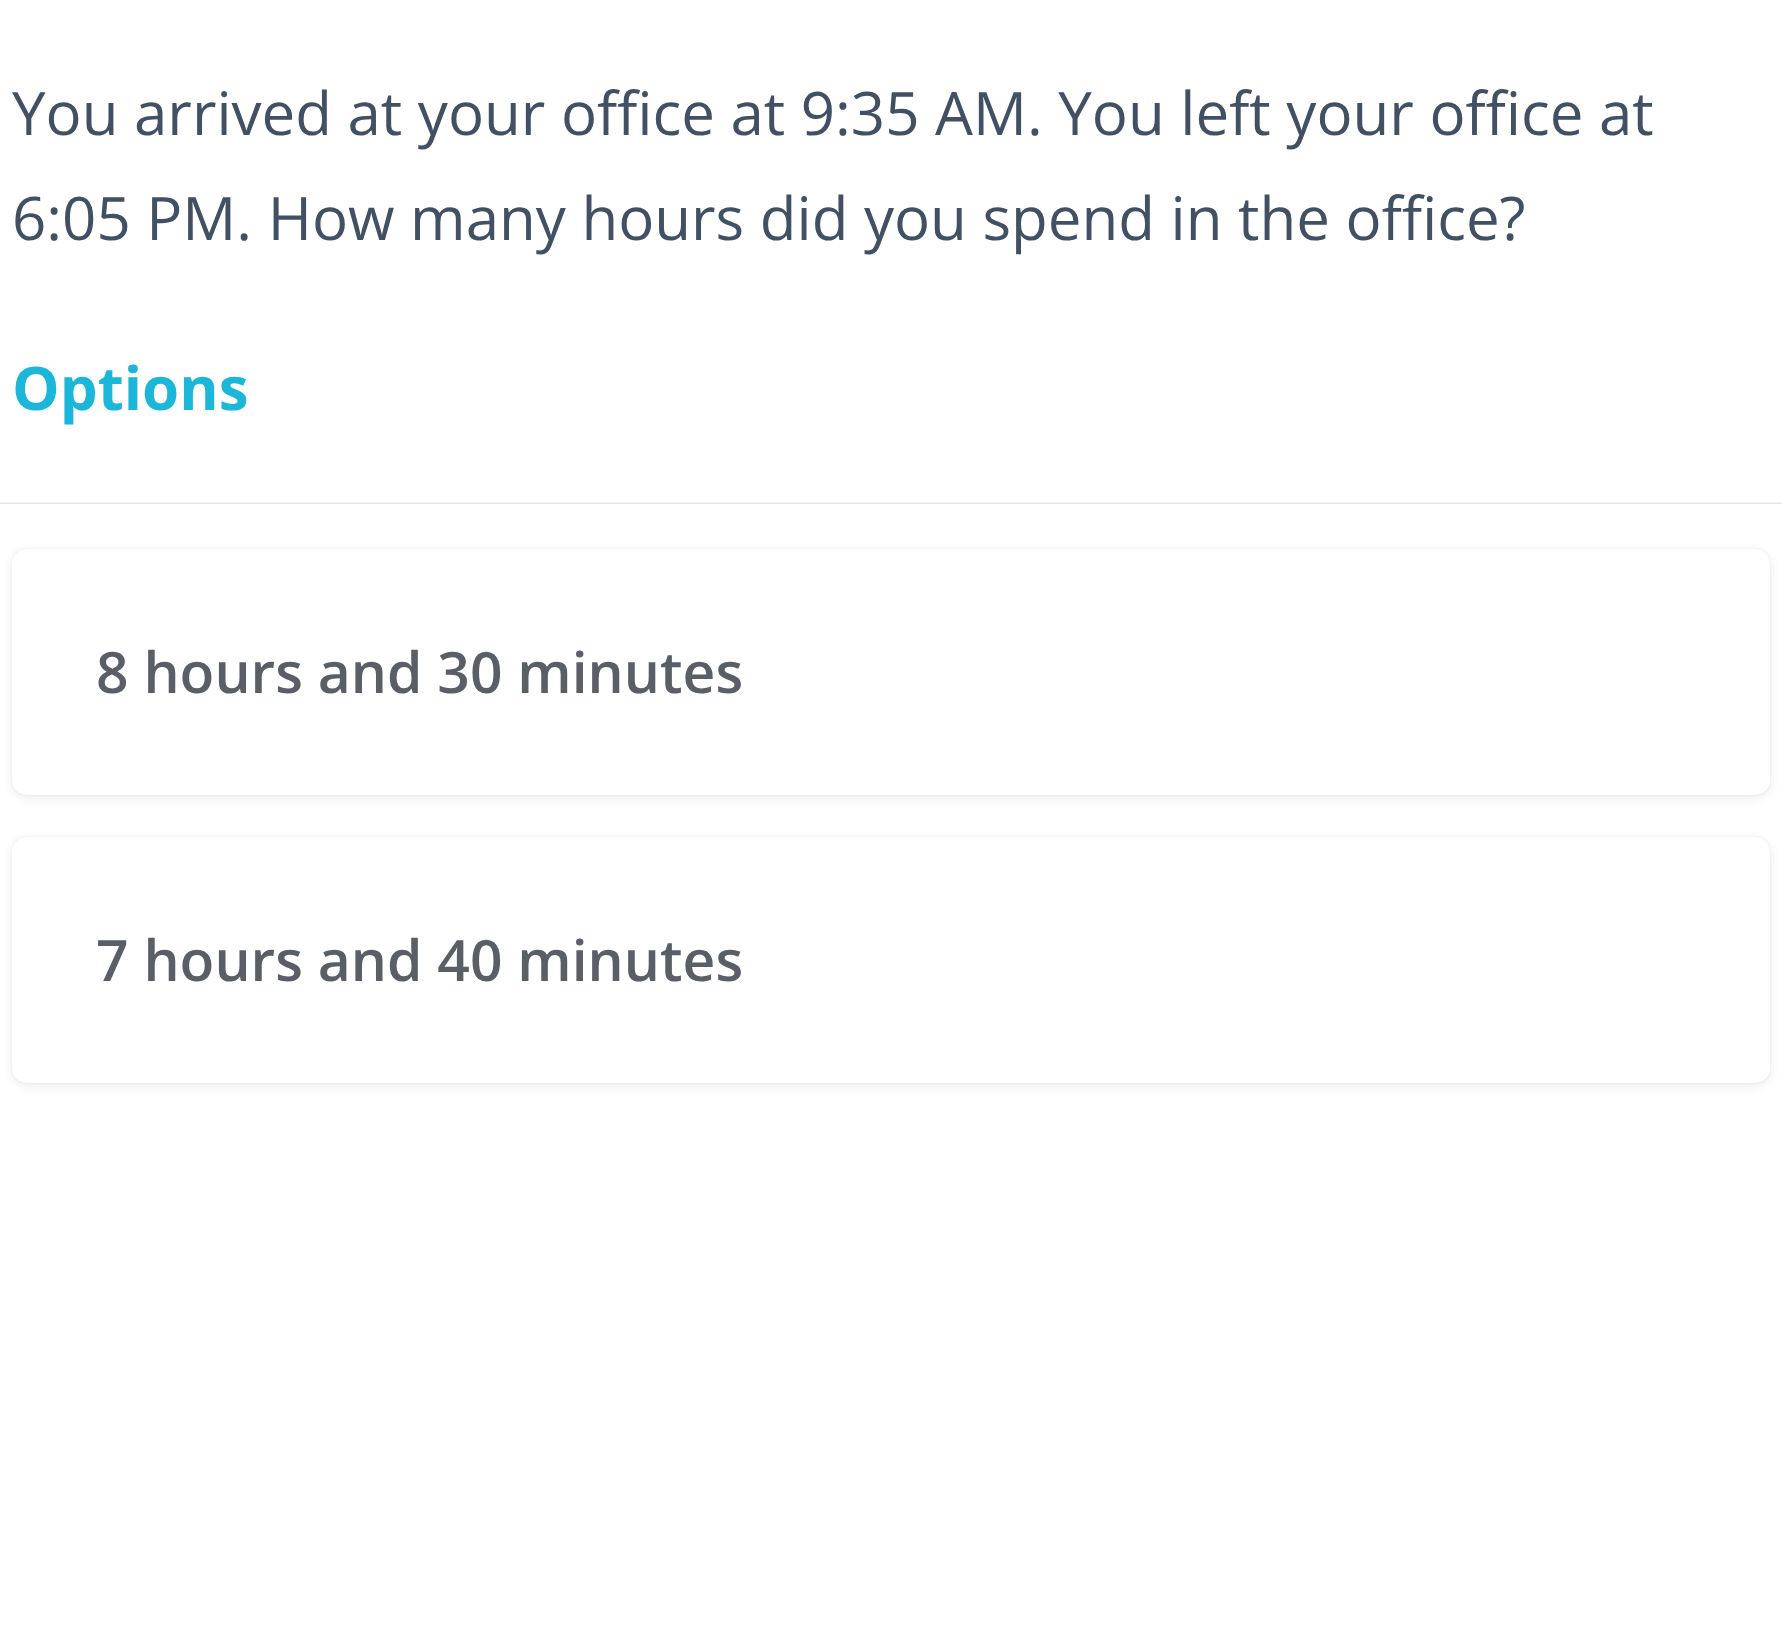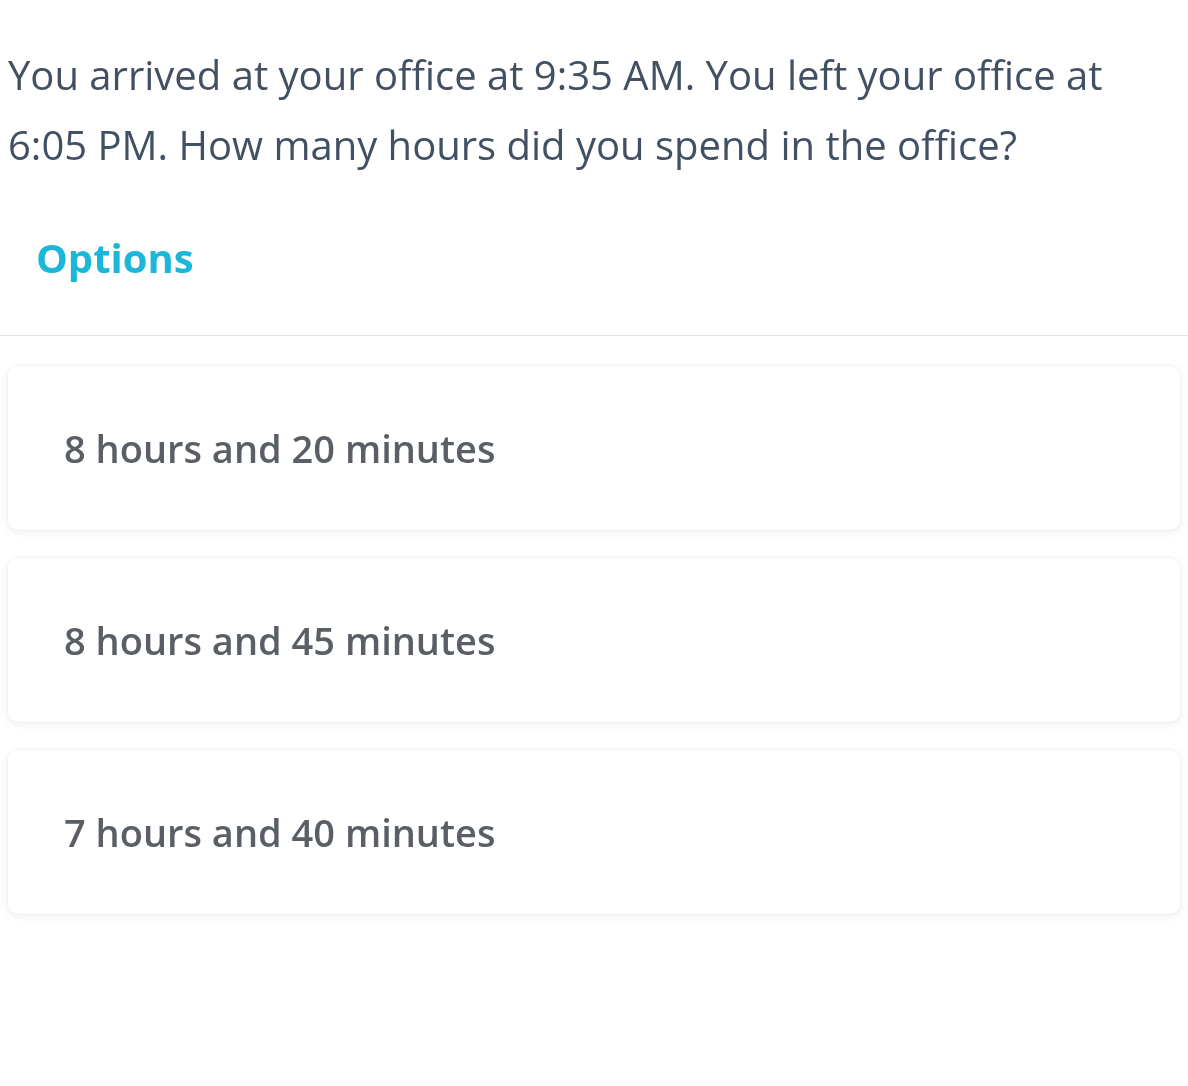--- a/index.html
+++ b/index.html
@@ -19,21 +19,20 @@
       font-size: 40px;
       line-height: 1.75;
       padding: 40px 20px 0 8px;
       font-weight: 400;
     }
     .options-heading {
       color: #1cb6d9;
       font-size: 40px;
       font-weight: 700;
       padding: 50px 8px 50px 8px;
-      margin-left: 28px;
     }
     .divider {
       border: none;
       border-top: 1px solid #e5e5e5;
       margin: 0;
     }
     .options-container {
       padding: 30px 8px 0 8px;
     }
     .option-card {
@@ -54,21 +53,18 @@
 <body>
 
 <div class="question-text">You arrived at your office at 9:35 AM. You left your office at 6:05 PM. How many hours did you spend in the office?</div>
 
 <div class="options-heading">Options</div>
 
 <hr class="divider">
 
 <div class="options-container">
   <div class="option-card">
-    <div class="option-text">8 hours and 20 minutes</div>
-  </div>
-  <div class="option-card">
-    <div class="option-text">8 hours and 45 minutes</div>
+    <div class="option-text">8 hours and 30 minutes</div>
   </div>
   <div class="option-card">
     <div class="option-text">7 hours and 40 minutes</div>
   </div>
 </div>
 
 </body></html>

